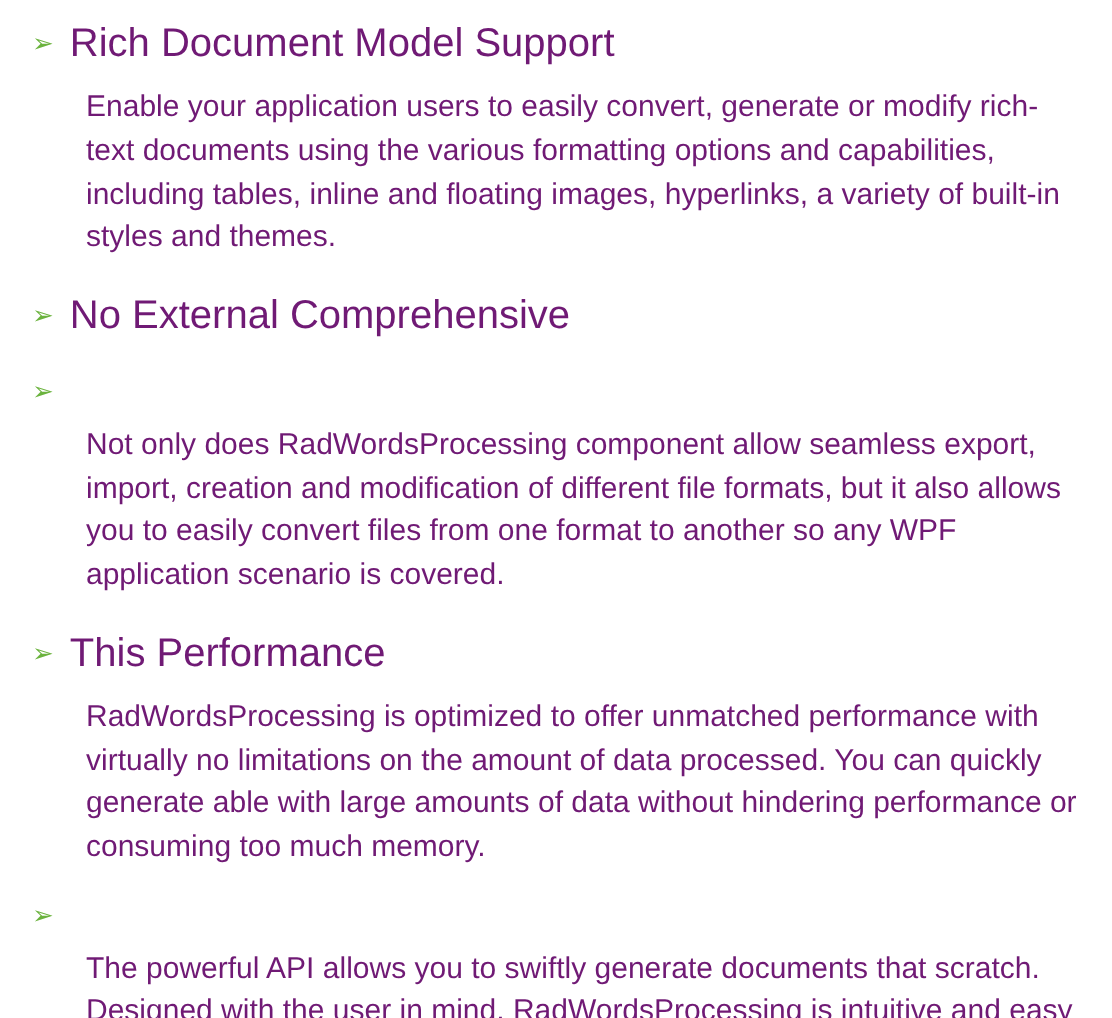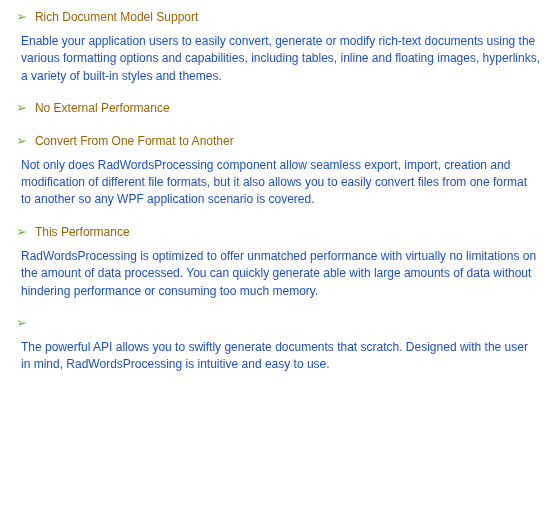--- a/index.html
+++ b/index.html
@@ -20,28 +20,28 @@
       align-items: center;
       margin-bottom: 6px;
     }
     .bullet {
       color: #6bb33e;
       font-size: 13px;
       margin-right: 8px;
       flex-shrink: 0;
     }
     .heading {
-      color: #a16207;
-      font-size: 12px;
+      color: #701a75;
+      font-size: 20px;
       font-weight: 400;
     }
     .body-text {
-      margin-left: 5px;
-      color: #1d4ed8;
-      font-size: 12px;
+      margin-left: 27px;
+      color: #701a75;
+      font-size: 15px;
       margin-bottom: 10px;
     }
     .body-text:last-child {
       margin-bottom: 0;
     }
     .dotted {
       border-bottom: 1px dotted #888;
     }
   </style>
 </head>
@@ -51,27 +51,26 @@
     <div class="section">
       <div class="section-header">
         <span class="bullet">➢</span>
         <span class="heading">Rich Document Model Support</span>
       </div>
       <div class="body-text">Enable your application users to easily convert, generate or modify rich-text documents using the various formatting options and capabilities, including tables, inline and floating images, hyperlinks, a variety of built-in styles and themes.</div>
     </div>
     <div class="section">
       <div class="section-header">
         <span class="bullet">➢</span>
-        <span class="heading">No External Performance</span>
+        <span class="heading">No External Comprehensive</span>
       </div>
     </div>
     <div class="section">
       <div class="section-header">
         <span class="bullet">➢</span>
-        <span class="heading">Convert From One Format to Another</span>
       </div>
       <div class="body-text">Not only does RadWordsProcessing component allow seamless export, import, creation and modification of different file formats, but it also allows you to easily convert files from one format to another so any WPF application scenario is covered.</div>
     </div>
     <div class="section">
       <div class="section-header">
         <span class="bullet">➢</span>
         <span class="heading">This Performance</span>
       </div>
       <div class="body-text">RadWordsProcessing is optimized to offer unmatched performance with virtually no limitations on the amount of data processed. You can quickly generate able with large amounts of data without hindering performance or consuming too much memory.</div>
     </div>

